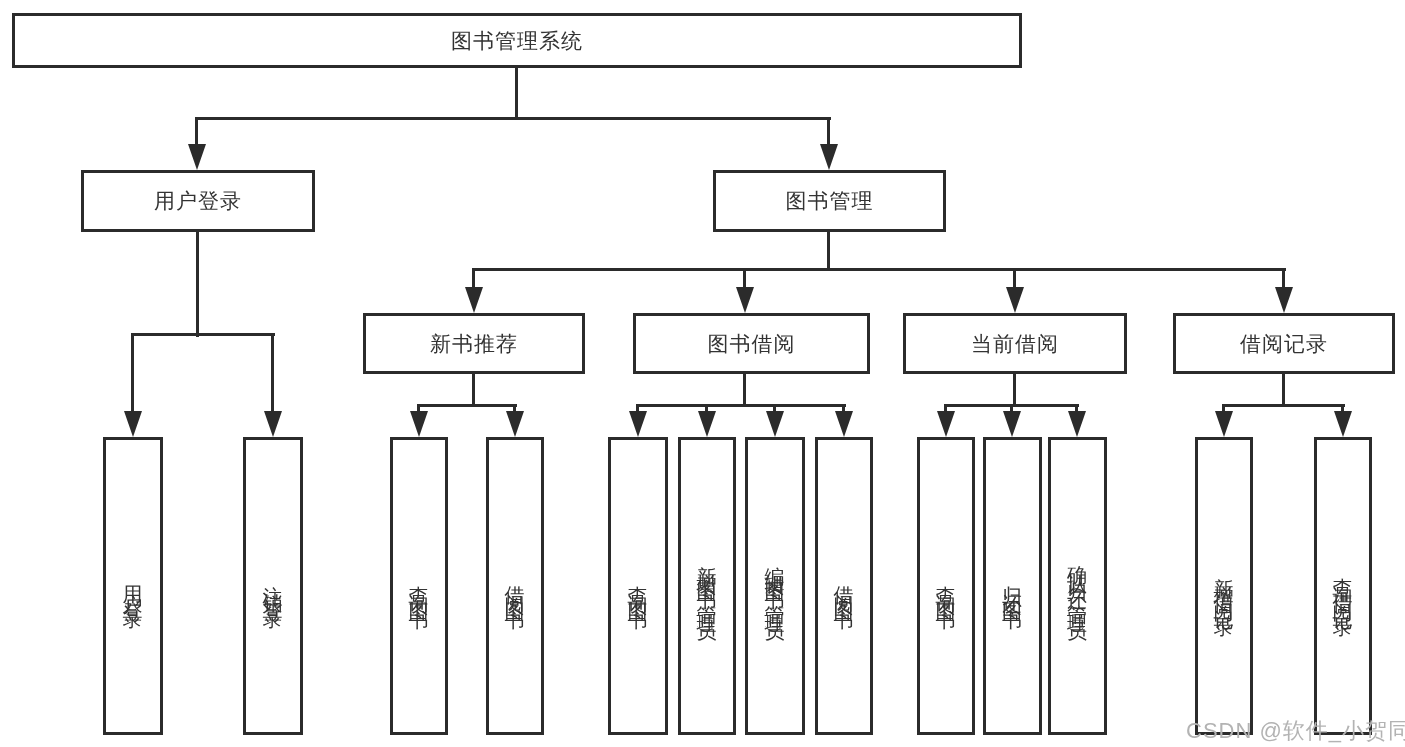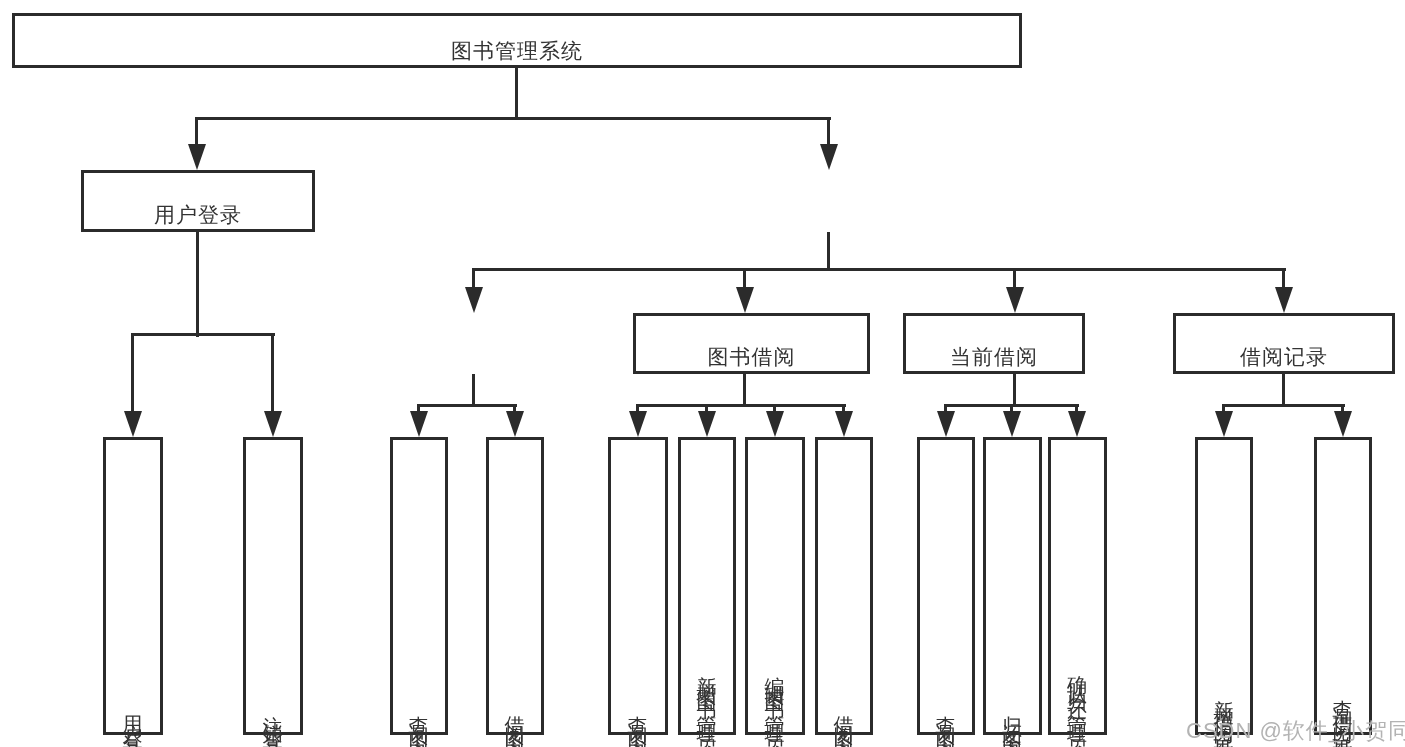--- a/index.html
+++ b/index.html
@@ -10,21 +10,21 @@
   }
   html,body{margin:0;padding:0;background:var(--bg);}
   #canvas{
     position:relative;width:1405px;height:747px;background:var(--bg);
     font-family:"Liberation Sans","DejaVu Sans",sans-serif;
     color:var(--text);overflow:hidden;
   }
   .box{
     position:absolute;box-sizing:border-box;
     border:3px solid var(--line);background:var(--bg);
-    display:flex;align-items:flex-end;justify-content:center;
+    display:flex;align-items:center;justify-content:center;
   }
   .hbox .lbl{font-size:21px;letter-spacing:1px;white-space:nowrap;}
   .vbox .vlbl{
     writing-mode:vertical-rl;text-orientation:mixed;
     font-size:20px;letter-spacing:8px;line-height:1;white-space:nowrap;
   }
   .vline{position:absolute;width:3px;background:var(--line);}
   .hline{position:absolute;height:3px;background:var(--line);}
   .ahead{
     position:absolute;width:0;height:0;
@@ -50,20 +50,23 @@
     <div class="hline" style="left:195px;top:117px;width:636px"></div>
     <div class="vline" style="left:195px;top:117px;height:30px"></div>
     <div class="ahead" style="left:188px;top:144px"></div>
     <div class="vline" style="left:827px;top:117px;height:30px"></div>
     <div class="ahead" style="left:820px;top:144px"></div>
   </div>
 
   <div class="box hbox" style="left:81px;top:170px;width:234px;height:62px">
     <span class="lbl">用户登录</span>
   </div>
+  <div class="box hbox" style="left:713px;top:170px;width:233px;height:62px">
+    <span class="lbl">图书管理</span>
+  </div>
 
   <div>
     <div class="vline" style="left:196px;top:232px;height:105px"></div>
     <div class="hline" style="left:131px;top:333px;width:144px"></div>
     <div class="vline" style="left:131px;top:333px;height:82px"></div>
     <div class="ahead" style="left:124px;top:411px"></div>
     <div class="vline" style="left:271px;top:333px;height:82px"></div>
     <div class="ahead" style="left:264px;top:411px"></div>
   </div>
 
@@ -73,24 +76,27 @@
     <div class="vline" style="left:472px;top:268px;height:23px"></div>
     <div class="ahead" style="left:465px;top:287px"></div>
     <div class="vline" style="left:743px;top:268px;height:23px"></div>
     <div class="ahead" style="left:736px;top:287px"></div>
     <div class="vline" style="left:1013px;top:268px;height:23px"></div>
     <div class="ahead" style="left:1006px;top:287px"></div>
     <div class="vline" style="left:1282px;top:268px;height:23px"></div>
     <div class="ahead" style="left:1275px;top:287px"></div>
   </div>
 
+  <div class="box hbox" style="left:363px;top:313px;width:222px;height:61px">
+    <span class="lbl">新书推荐</span>
+  </div>
   <div class="box hbox" style="left:633px;top:313px;width:237px;height:61px">
     <span class="lbl">图书借阅</span>
   </div>
-  <div class="box hbox" style="left:903px;top:313px;width:182px;height:61px">
+  <div class="box hbox" style="left:903px;top:313px;width:224px;height:61px">
     <span class="lbl">当前借阅</span>
   </div>
   <div class="box hbox" style="left:1173px;top:313px;width:222px;height:61px">
     <span class="lbl">借阅记录</span>
   </div>
 
   <div>
     <div class="vline" style="left:472px;top:374px;height:33px"></div>
     <div class="hline" style="left:417px;top:404px;width:100px"></div>
     <div class="vline" style="left:417px;top:404px;height:11px"></div>

